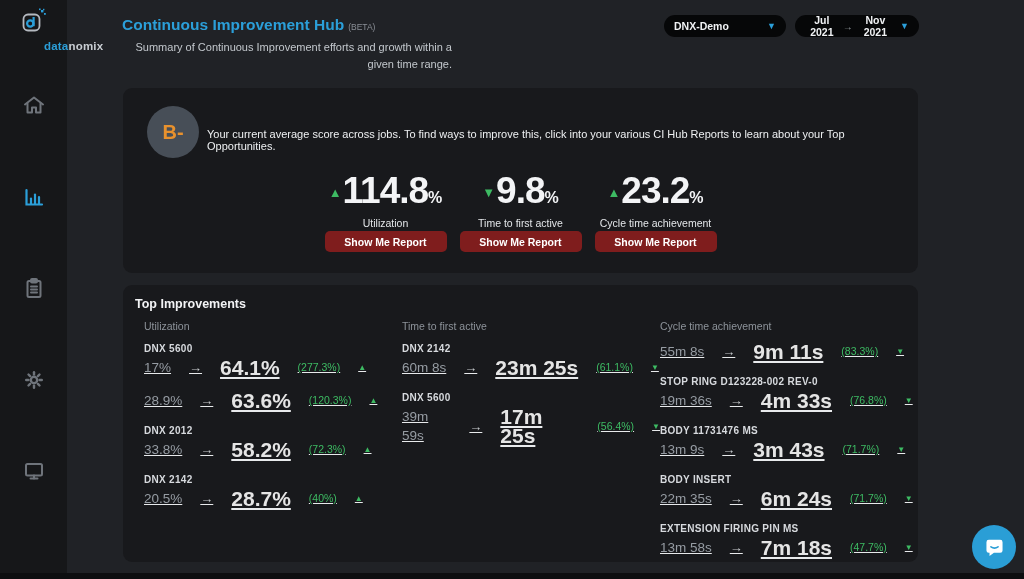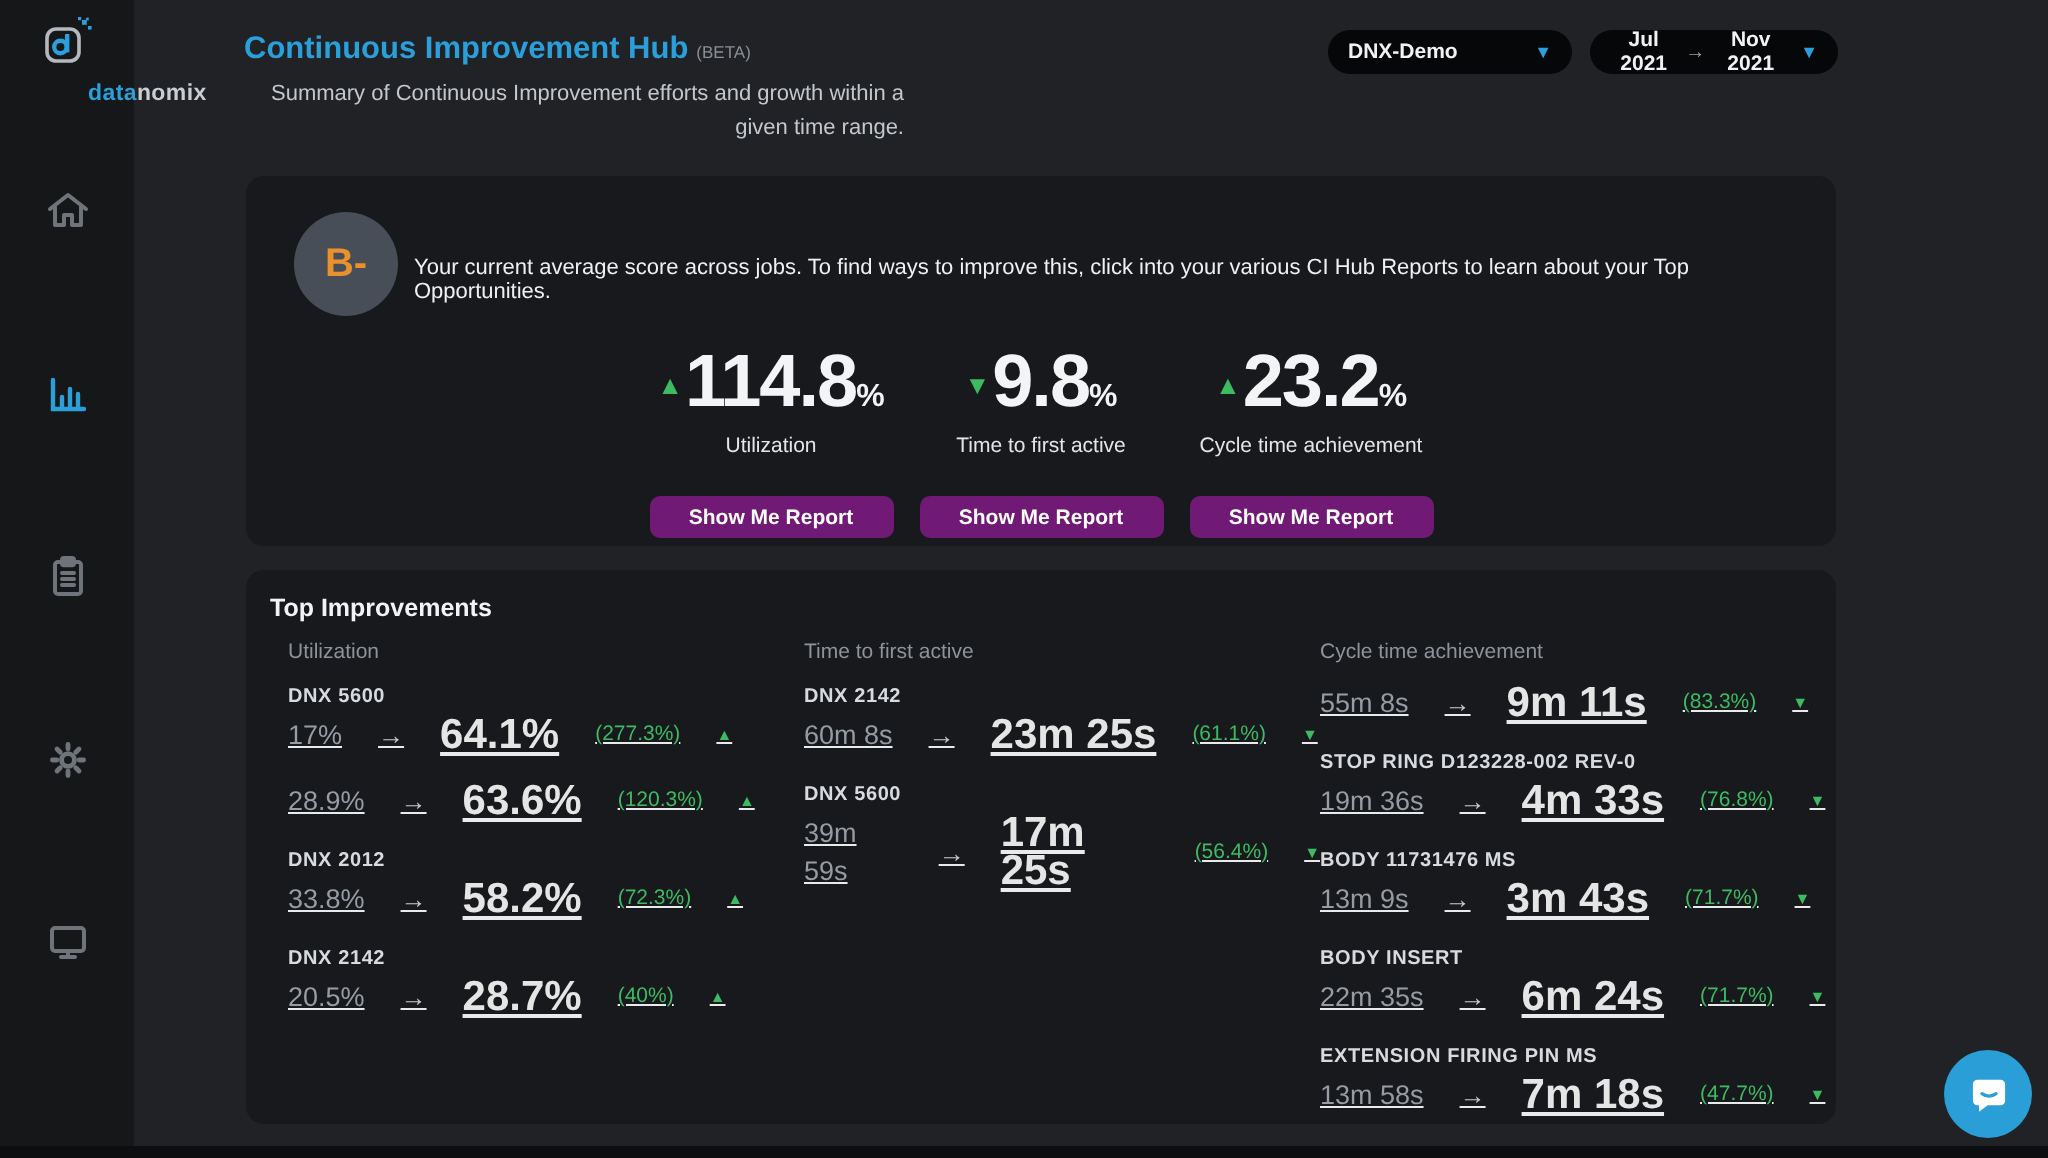--- a/index.html
+++ b/index.html
@@ -47,22 +47,22 @@
   }
   .score-desc { position:absolute; left:84px; top:40px; width:700px; font-size:11px; color:#eef0f2; }
   .metrics-row { position:absolute; left:0; top:82px; width:100%; display:flex; justify-content:center; gap:13px; }
   .metric { width:122px; text-align:center; }
   .metric-value-row { white-space:nowrap; line-height:42px; height:44px; }
   .metric .tri { font-size:13px; color:#3dbb63; vertical-align:6px; margin-right:1px; }
   .metric .num { font-size:37px; font-weight:bold; color:#f3f4f6; letter-spacing:-1px; }
   .metric .pct { font-size:16px; font-weight:bold; color:#f3f4f6; }
   .metric-label { font-size:10.5px; color:#e3e6e9; margin-top:3px; }
   .report-btn {
-    margin-top:19px; width:122px; height:21px; border:none; border-radius:5px;
-    background:#701a75; color:#fff; font-family:"Liberation Sans", sans-serif;
+    margin-top:2px; width:122px; height:21px; border:none; border-radius:5px;
+    background:#7f1d1d; color:#fff; font-family:"Liberation Sans", sans-serif;
     font-size:10.5px; font-weight:bold; cursor:pointer;
   }
   
   .improvements-card { top:285px; height:277px; }
   .imp-title { position:absolute; left:12px; top:12px; font-size:12.5px; font-weight:bold; color:#f2f3f5; }
   .imp-columns { position:absolute; left:21px; top:35px; display:flex; }
   .imp-col { width:258px; }
   .imp-col-header { font-size:10.5px; color:#8d939a; margin-bottom:10px; }
   .imp-item { margin-bottom:14px; }
   .imp-name { font-size:10px; font-weight:bold; color:#d7dade; letter-spacing:.3px; line-height:13px; margin-bottom:3px; }

